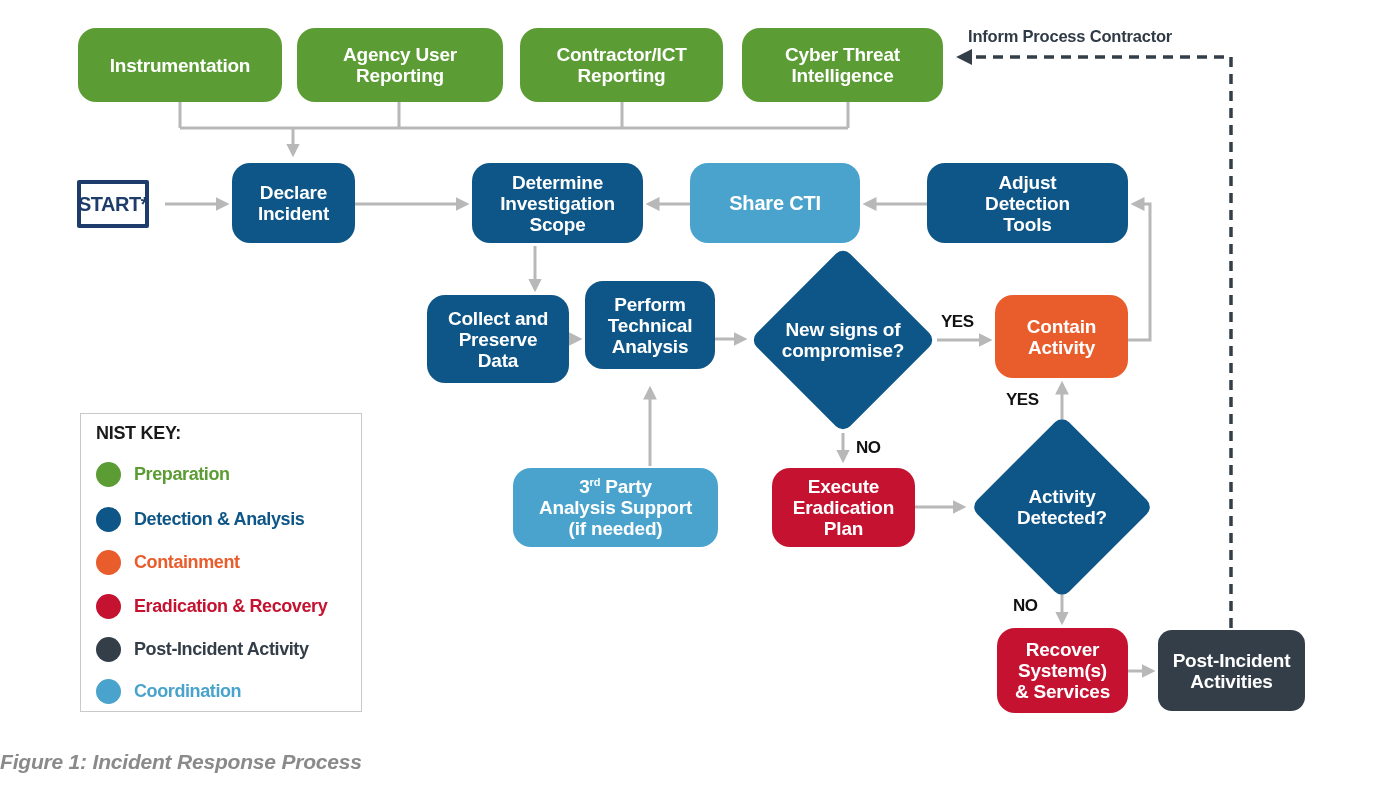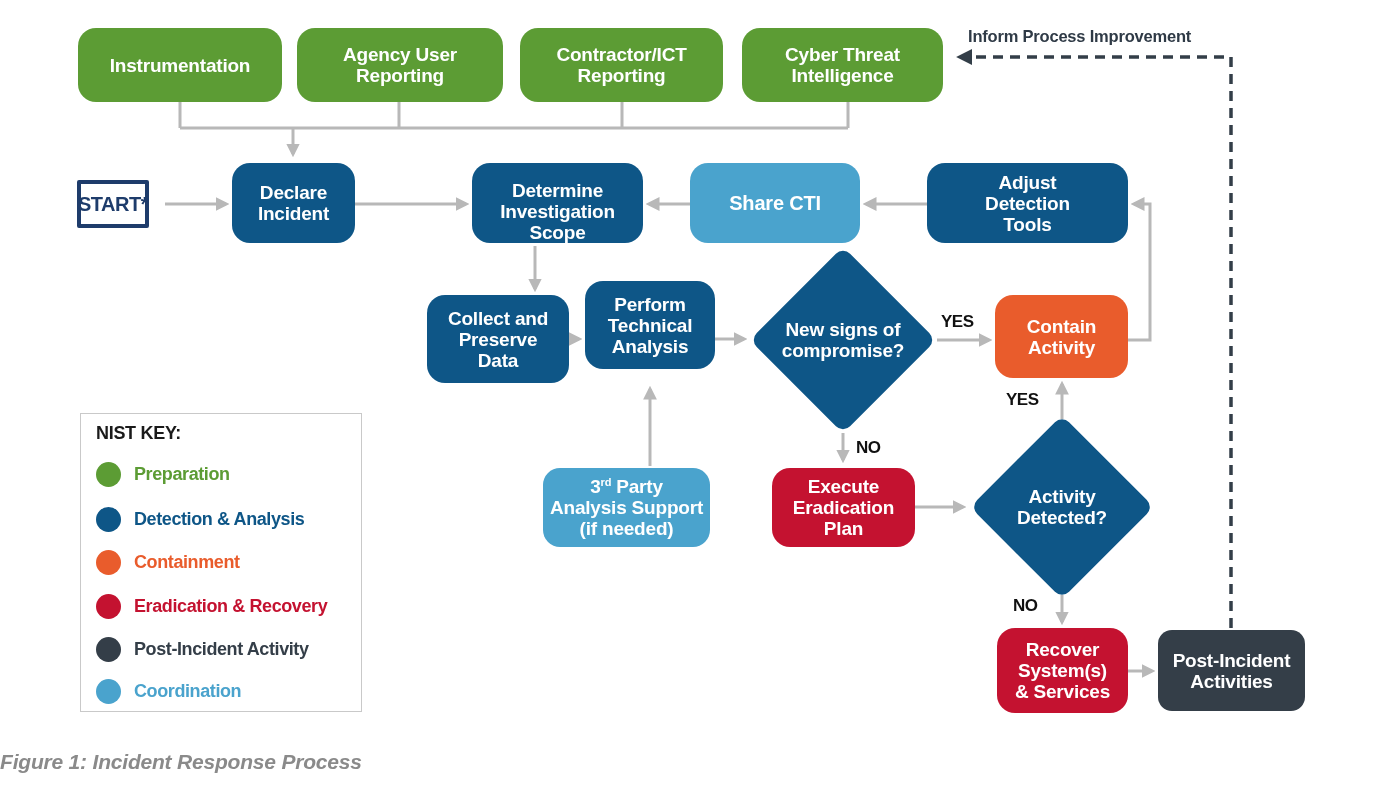--- a/index.html
+++ b/index.html
@@ -74,21 +74,21 @@
       <path d="M650,466 V389" marker-end="url(#arrG)"></path>
       <path d="M915,507 H963" marker-end="url(#arrG)"></path>
       <path d="M1062,419 V384" marker-end="url(#arrG)"></path>
       <path d="M1062,595 V622" marker-end="url(#arrG)"></path>
       <path d="M1128,671 H1152" marker-end="url(#arrG)"></path>
       <path d="M1128,340 H1150 V204 H1134" marker-end="url(#arrG)"></path>
     </g>
     <path fill="none" stroke-width="3.5" stroke-dasharray="10,7" d="M1231,628 V57 H960" marker-end="url(#arrD)" stroke="#333e48"></path>
   </svg>
 
-  <div class="feedback-label" style="left:968px;top:27px;">Inform Process Improvement</div>
+  <div class="feedback-label" style="left:968px;top:27px;">Inform Process Contractor</div>
 
   <div class="node" style="left: 78px; top: 28px; width: 204px; height: 74px; background: rgb(92, 156, 52);">
     <span class="node-label">Instrumentation</span>
   </div>
   <div class="node" style="left: 297px; top: 28px; width: 206px; height: 74px; background: rgb(92, 156, 52);">
     <span class="node-label">Agency User
 Reporting</span>
   </div>
   <div class="node" style="left: 520px; top: 28px; width: 203px; height: 74px; background: rgb(92, 156, 52);">
     <span class="node-label">Contractor/ICT
@@ -99,21 +99,21 @@
 Intelligence</span>
   </div>
 
   <div class="start-box" style="left: 77px; top: 180px; width: 72px; height: 48px; box-sizing: border-box; border-color: rgb(30, 60, 107); color: rgb(30, 60, 107);">
     <span>START*</span>
   </div>
   <div class="node" style="left: 232px; top: 163px; width: 123px; height: 80px; background: rgb(14, 86, 135);">
     <span class="node-label">Declare
 Incident</span>
   </div>
-  <div class="node" style="left: 472px; top: 163px; width: 171px; height: 80px; background: rgb(14, 86, 135); align-items: flex-end;">
+  <div class="node" style="left: 472px; top: 163px; width: 171px; height: 80px; background: rgb(14, 86, 135);">
     <span class="node-label">Determine
 Investigation
 Scope</span>
   </div>
   <div class="node" style="left: 690px; top: 163px; width: 170px; height: 80px; font-size: 20px; background: rgb(74, 163, 205);">
     <span class="node-label">Share CTI</span>
   </div>
   <div class="node" style="left: 927px; top: 163px; width: 201px; height: 80px; background: rgb(14, 86, 135);">
     <span class="node-label">Adjust
 Detection
@@ -133,21 +133,21 @@
 
   <div class="diamond" style="left: 777px; top: 274px; width: 132px; height: 132px; background: rgb(14, 86, 135);"></div>
   <div class="diamond-label" style="left:758px;top:319px;width:170px;">New signs of
 compromise?</div>
 
   <div class="node" style="left: 995px; top: 295px; width: 133px; height: 83px; background: rgb(233, 92, 44);">
     <span class="node-label">Contain
 Activity</span>
   </div>
 
-  <div class="node" style="left: 543px; top: 468px; width: 167px; height: 79px; background: rgb(74, 163, 205); border-radius: 17px;">
+  <div class="node" style="left: 513px; top: 468px; width: 205px; height: 79px; background: rgb(74, 163, 205);">
     <span class="node-label"><span>3</span><sup>rd</sup><span> Party</span><br><span>Analysis Support</span><br><span>(if needed)</span></span>
   </div>
   <div class="node" style="left: 772px; top: 468px; width: 143px; height: 79px; background: rgb(196, 18, 48);">
     <span class="node-label">Execute
 Eradication
 Plan</span>
   </div>
 
   <div class="diamond" style="left: 997px; top: 442px; width: 130px; height: 130px; background: rgb(14, 86, 135);"></div>
   <div class="diamond-label" style="left:982px;top:486px;width:160px;">Activity

